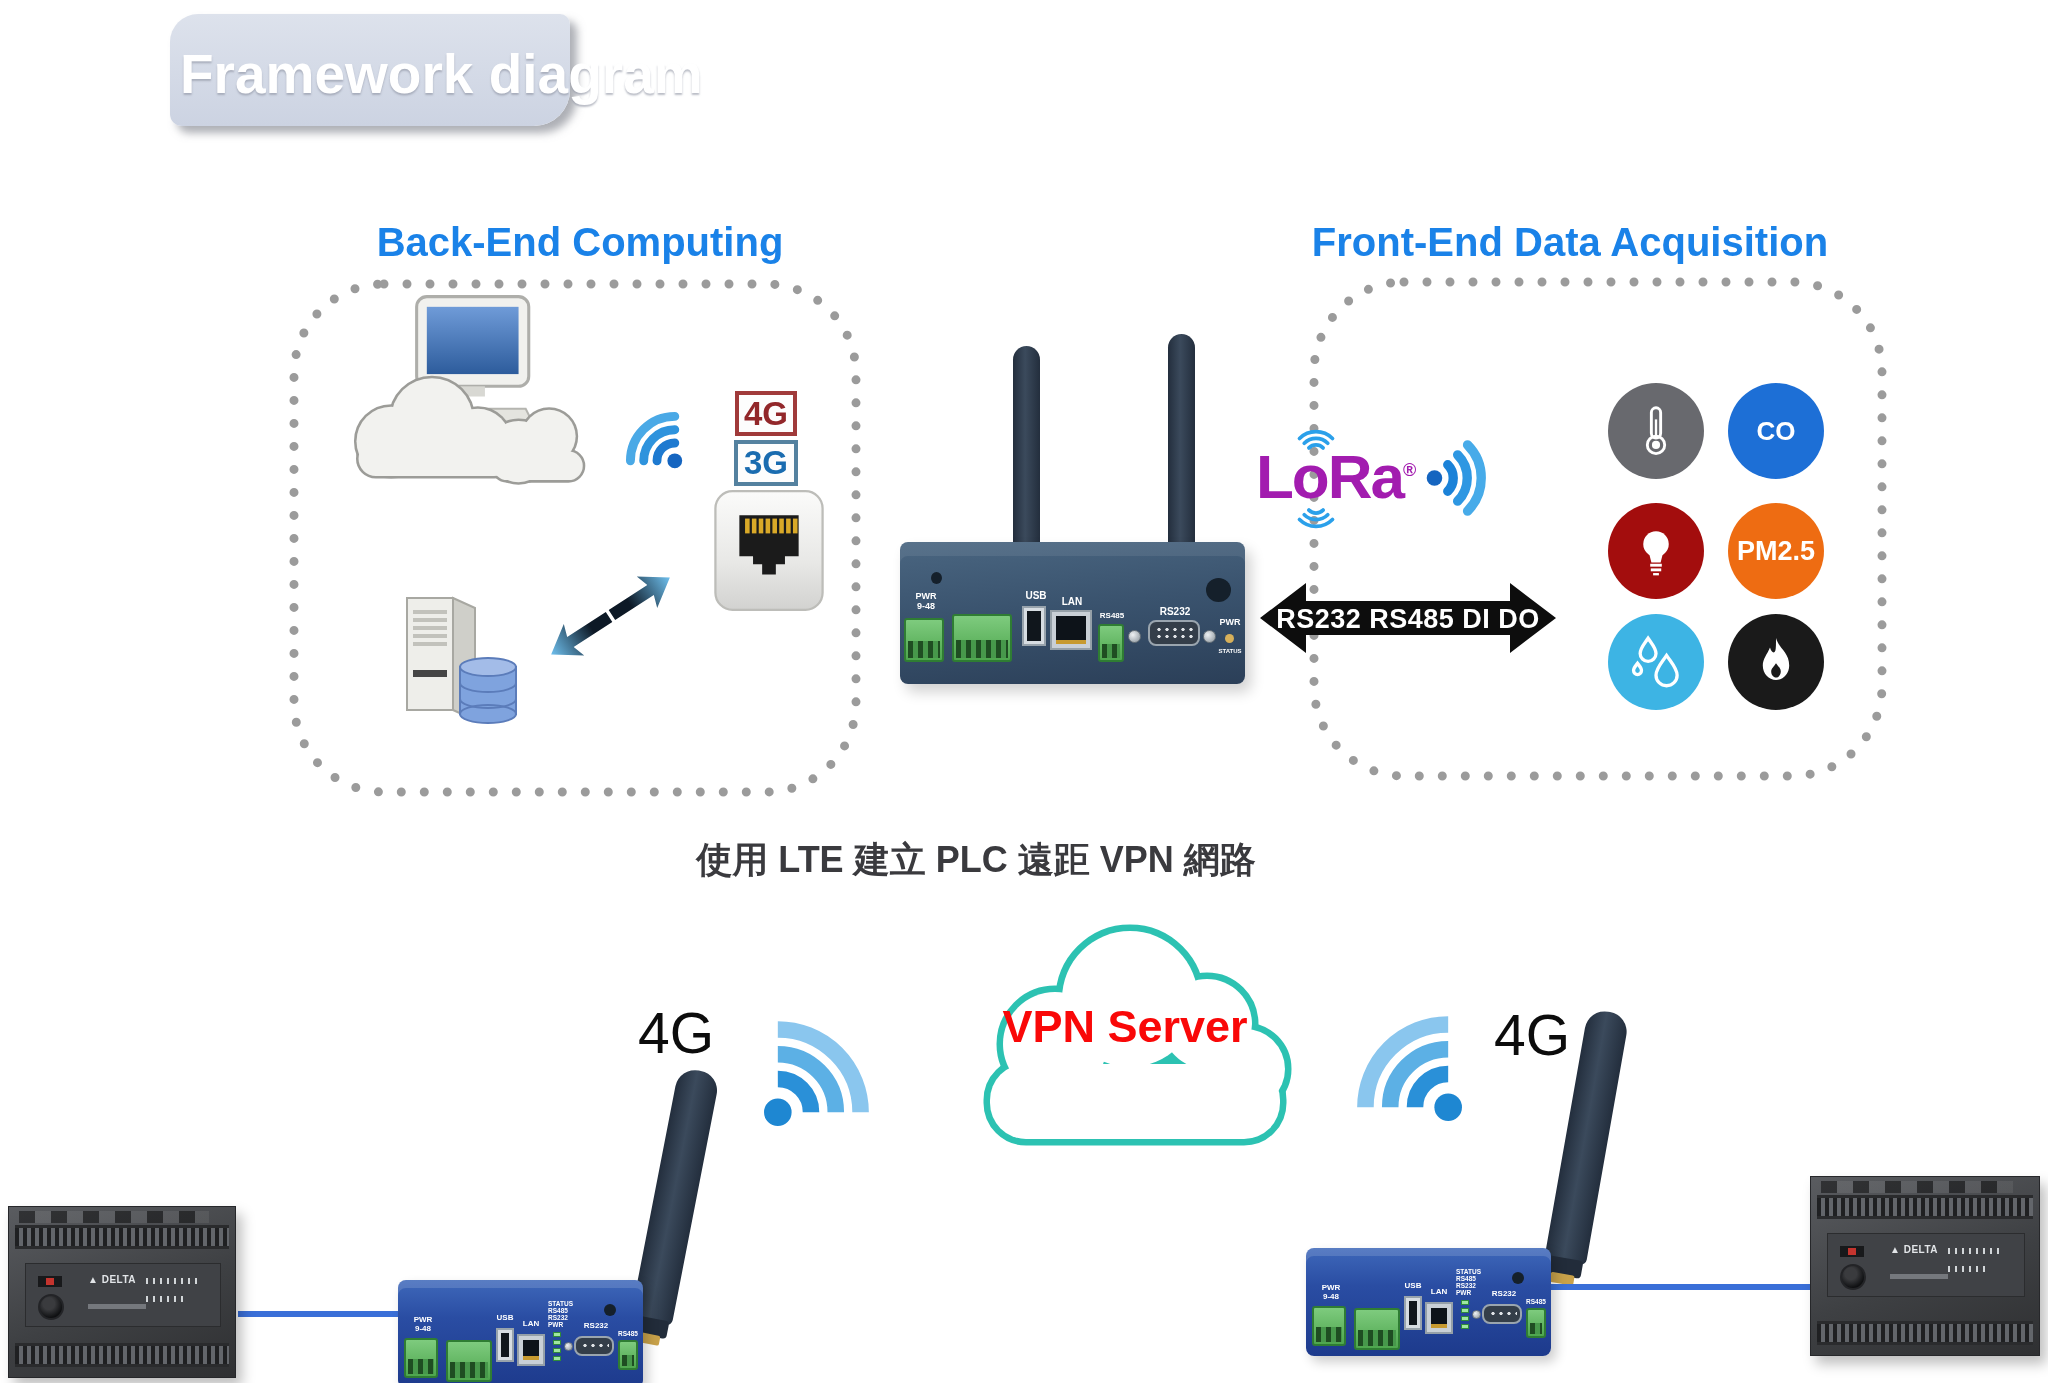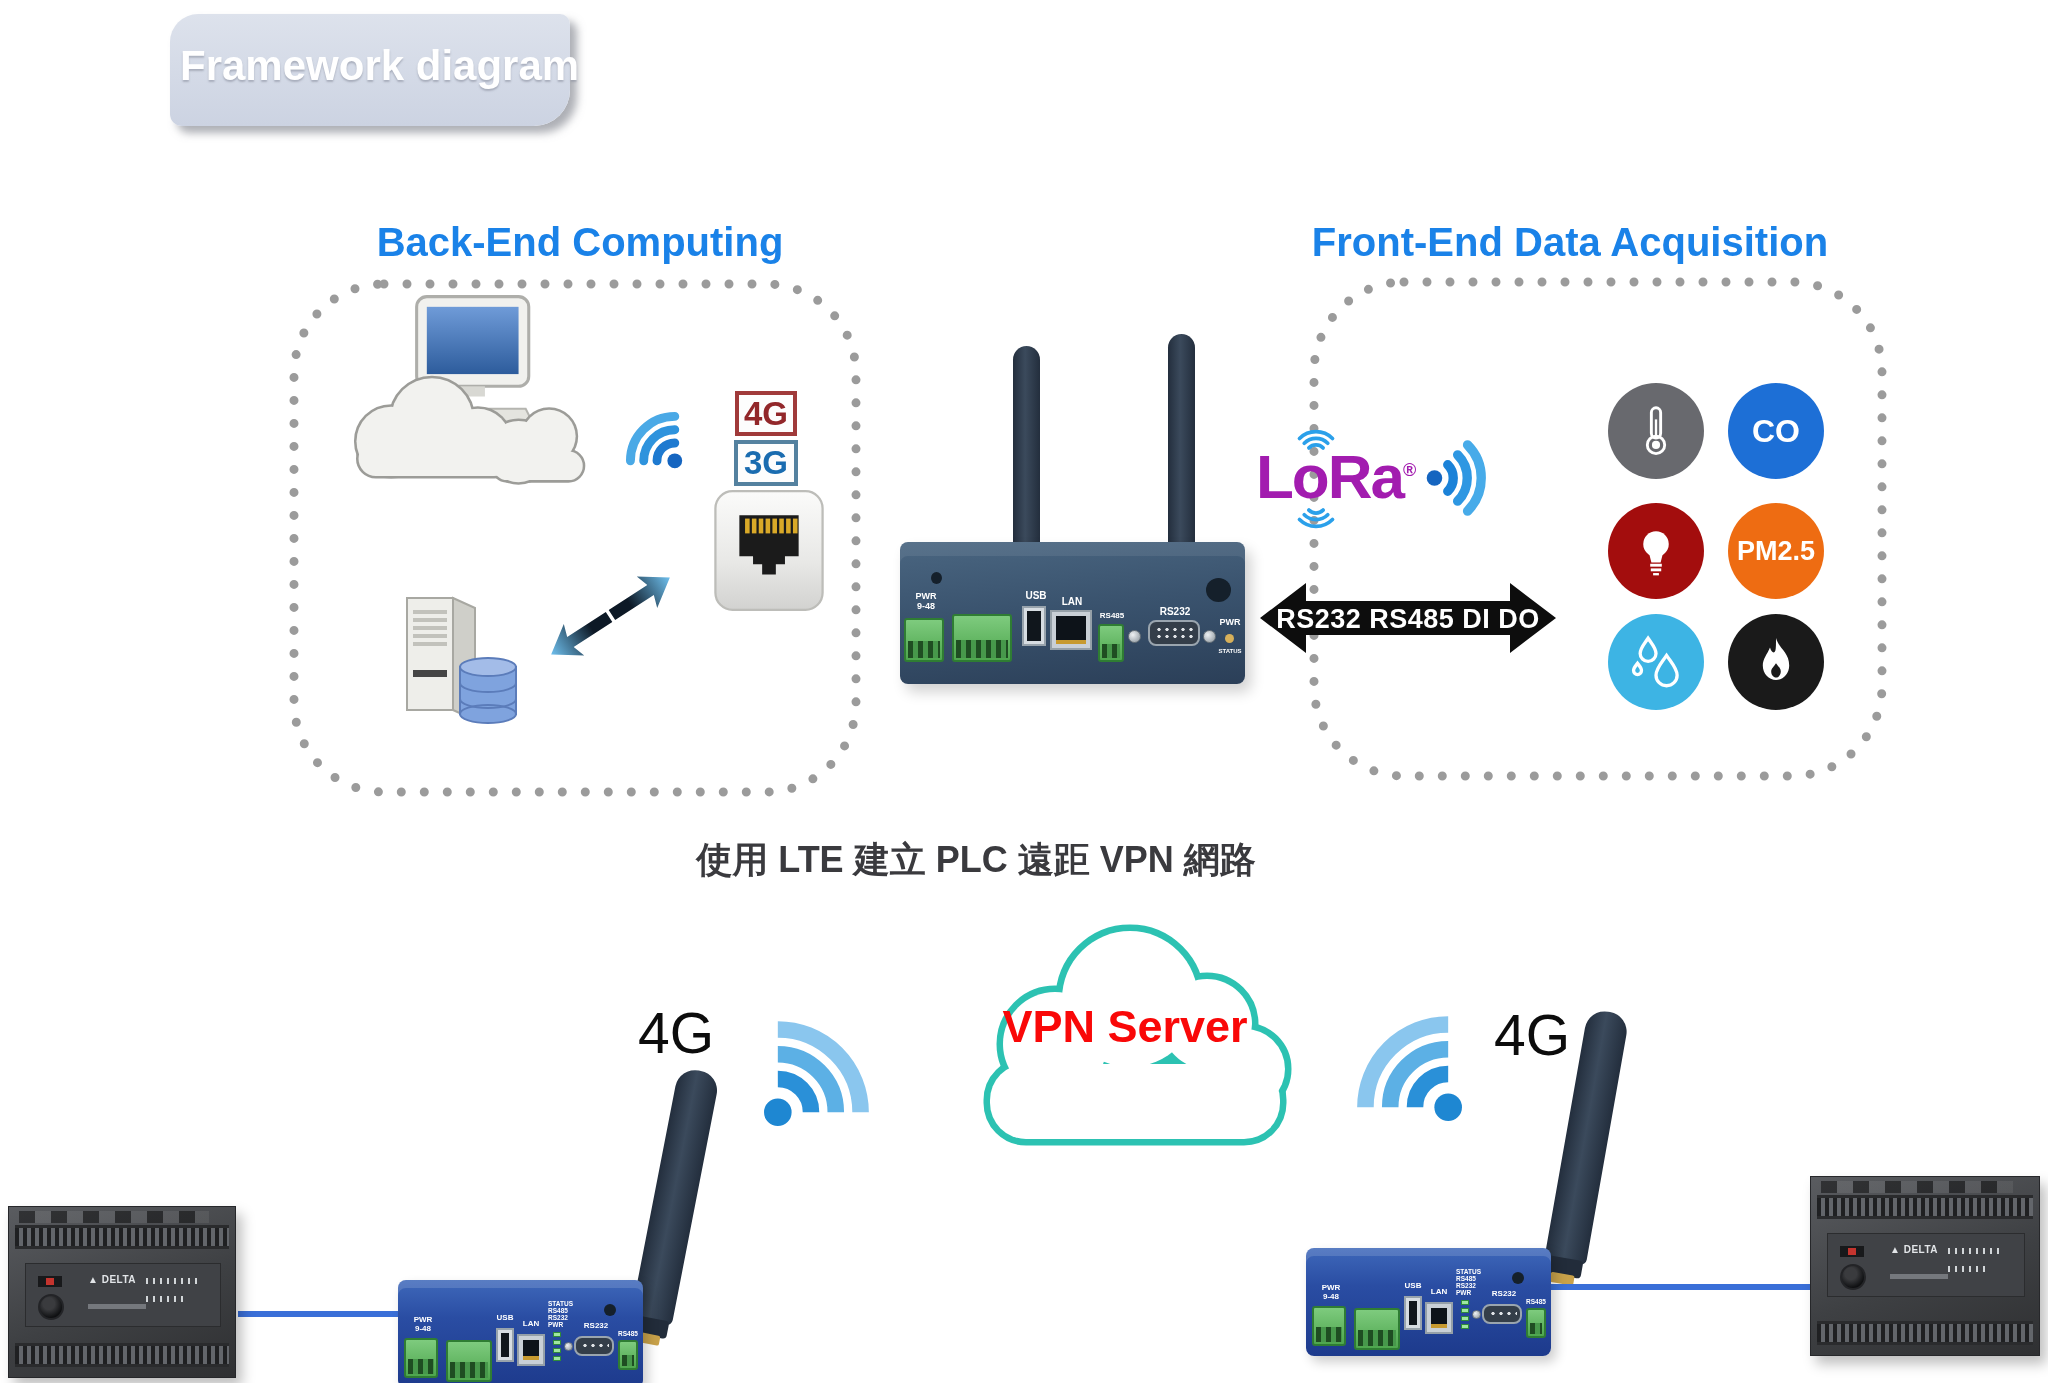--- a/index.html
+++ b/index.html
@@ -56,21 +56,21 @@
   .ctext { color:#fff; font-weight:bold; }
 </style>
 </head>
 <body>
 
 <div class="canvas">
 
   <div class="abs" style="left:170px;top:14px;width:400px;height:112px;border-radius:28px 10px 36px 12px;
               background:linear-gradient(180deg,#dde2ec,#ccd3e2);
               box-shadow:7px 7px 9px rgba(105,110,120,0.55);">
-    <div style="padding:28px 0 0 10px;font-size:42px;font-weight:bold;color:#fff;
+    <div style="padding:28px 0 0 10px;font-size:55px;font-weight:bold;color:#fff;
                 text-shadow:0 2px 2px rgba(140,145,160,0.6);white-space:nowrap;">Framework diagram</div>
   </div>
 
   <div class="section-title" style="left:325px;top:220px;width:510px;">Back-End Computing</div>
   <div class="section-title" style="left:1300px;top:220px;width:540px;">Front-End Data Acquisition</div>
 
   <svg class="abs" style="left:286px;top:276px;" width="578" height="524">
     <rect x="8" y="8" width="562" height="508" rx="90" fill="none" stroke="#9b9b9b" stroke-width="9" stroke-linecap="round" stroke-dasharray="0 23"></rect>
   </svg>
   <svg class="abs" style="left:1306px;top:274px;" width="584" height="510">
@@ -236,21 +236,21 @@
   </div>
 
   <div class="circle" style="left:1608px;top:383px;background:#68696e;">
     <svg width="58" height="70" viewBox="0 0 100 100">
       <rect x="42" y="10" width="16" height="52" rx="8" fill="none" stroke="#fff" stroke-width="5"></rect>
       <circle cx="50" cy="74" r="15" fill="none" stroke="#fff" stroke-width="5"></circle>
       <line x1="50" y1="30" x2="50" y2="62" stroke="#fff" stroke-width="4"></line>
       <circle cx="50" cy="74" r="7" fill="#fff"></circle>
     </svg>
   </div>
-  <div class="circle" style="left:1728px;top:383px;background:#1d6fd6;font-size:32px;">
+  <div class="circle" style="left:1728px;top:383px;background:#1d6fd6;font-size:26px;">
     <span>CO</span>
   </div>
   <div class="circle" style="left:1608px;top:503px;background:#a30d0d;">
     <svg width="58" height="66" viewBox="0 0 100 100">
       <circle cx="50" cy="38" r="22" fill="#fff"></circle>
       <polygon points="38,54 62,54 58,70 42,70" fill="#fff"></polygon>
       <rect x="40" y="72" width="20" height="5" fill="#fff"></rect>
       <rect x="41" y="80" width="18" height="5" fill="#fff"></rect>
       <rect x="45" y="88" width="10" height="4" fill="#fff"></rect>
     </svg>

